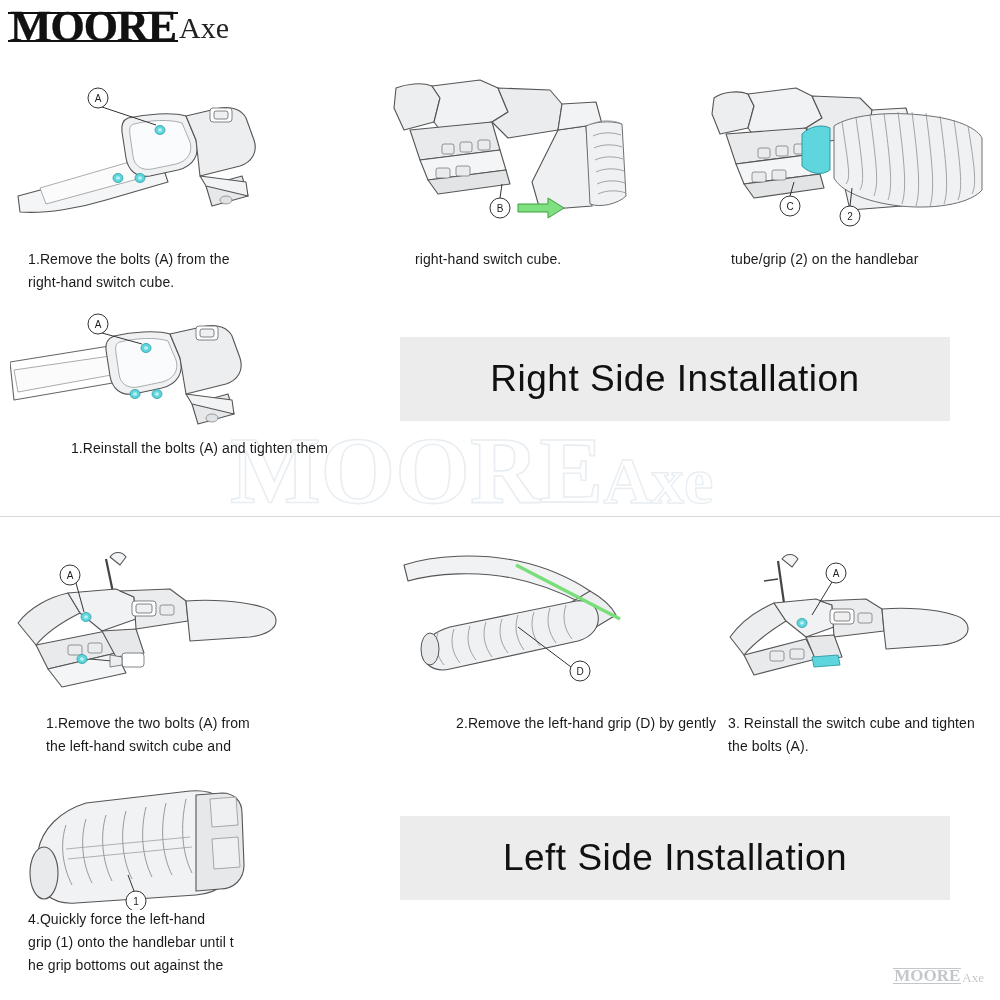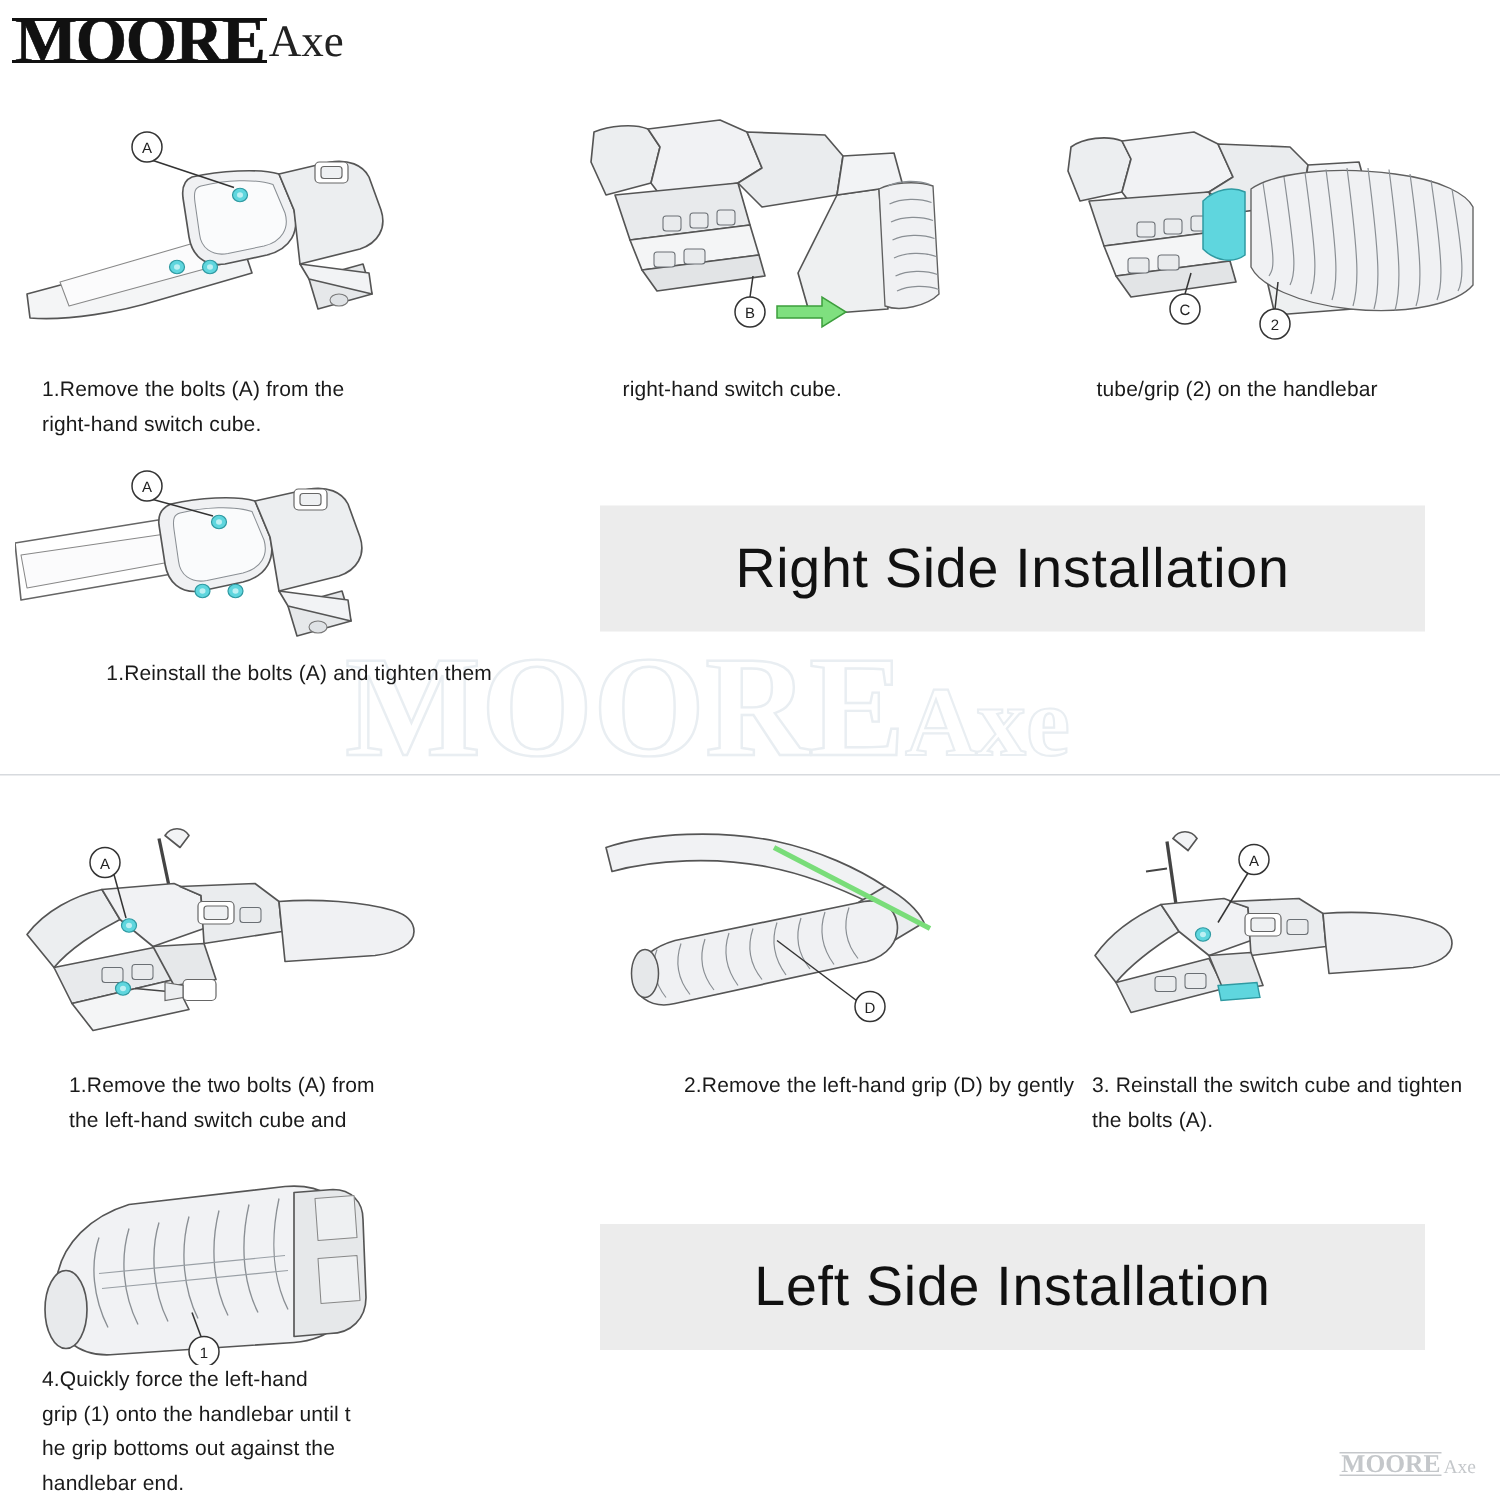--- a/index.html
+++ b/index.html
@@ -480,18 +480,17 @@
   <div>2.Remove the left-hand grip (D) by gently</div>
 </div>
 <div class="caption" style="left:728px; top:712px; width:270px;">
   <div>3. Reinstall the switch cube and tighten</div>
   <div>the bolts (A).</div>
 </div>
 <div class="caption" style="left:28px; top:908px; width:230px;">
   <div>4.Quickly force the left-hand</div>
   <div>grip (1) onto the handlebar until t</div>
   <div>he grip bottoms out against the</div>
-  <div>handlebar end.</div>
 </div>
 
 <div class="banner" style="left:400px; top:816px; width:550px; height:84px;">
   <span>Left Side Installation</span>
 </div>
 
 </body></html>

